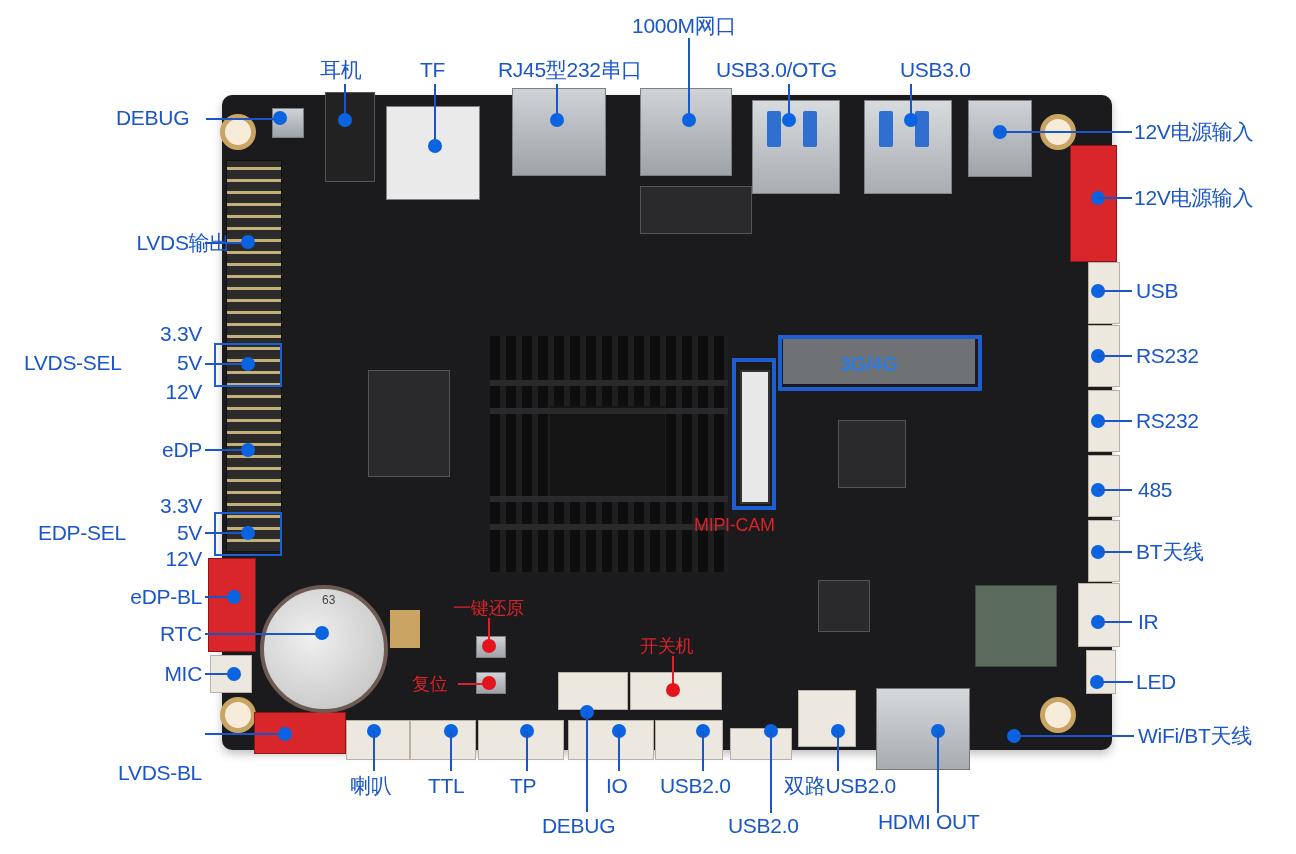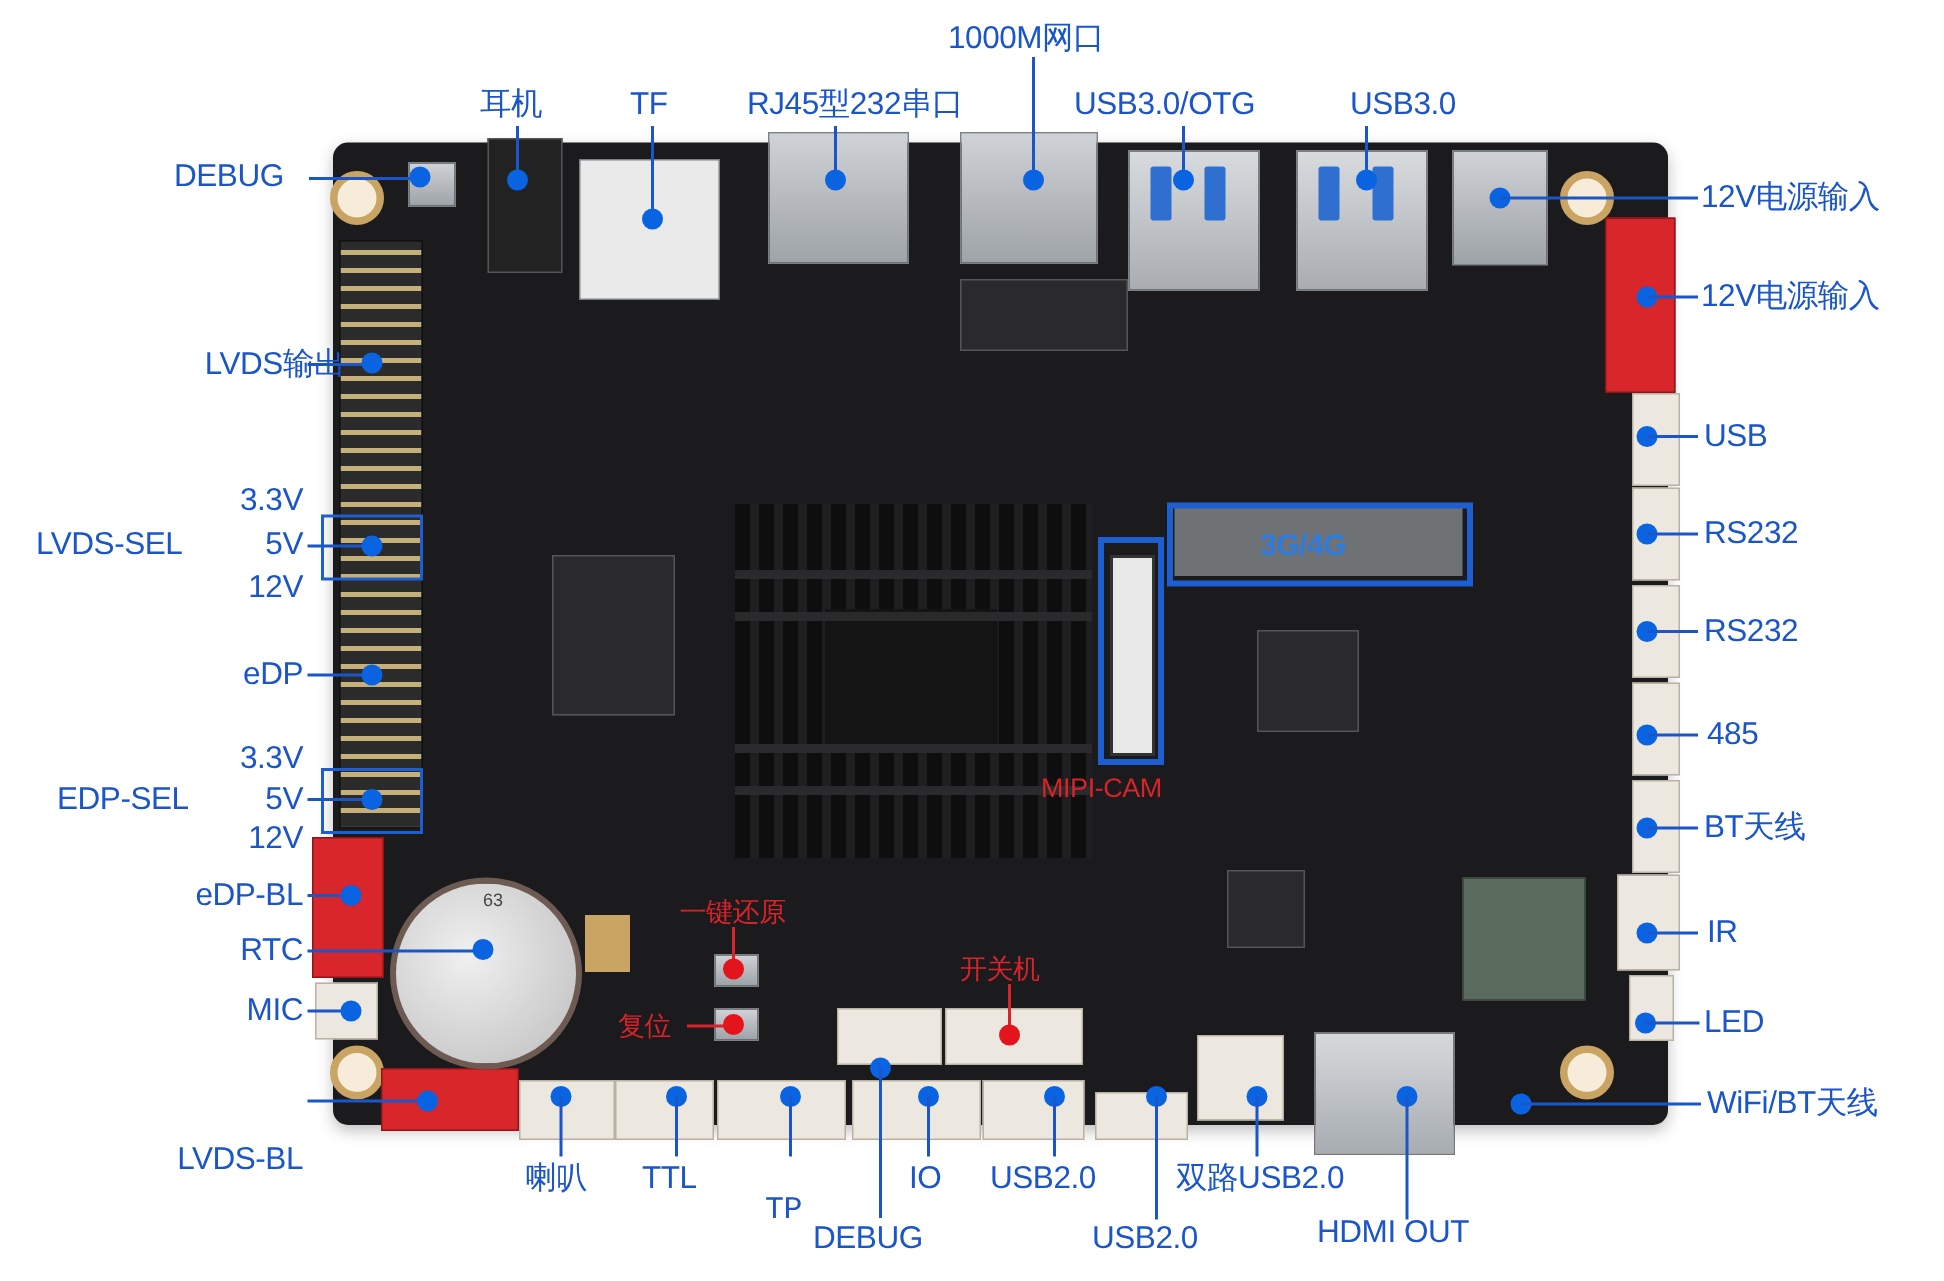--- a/index.html
+++ b/index.html
@@ -222,21 +222,21 @@
   <div class="dot" style="left:374px;top:731px;"></div>
   <div class="line" style="left:373px;top:731px;width:2px;height:40px;"></div>
   <div class="lbl" style="left:350px;top:774px;">喇叭</div>
 
   <div class="dot" style="left:451px;top:731px;"></div>
   <div class="line" style="left:450px;top:731px;width:2px;height:40px;"></div>
   <div class="lbl" style="left:428px;top:774px;">TTL</div>
 
   <div class="dot" style="left:527px;top:731px;"></div>
   <div class="line" style="left:526px;top:731px;width:2px;height:40px;"></div>
-  <div class="lbl" style="left:510px;top:796px;font-family:Liberation Mono, monospace;">TP</div>
+  <div class="lbl" style="left:510px;top:774px;">TP</div>
 
   <div class="dot" style="left:587px;top:712px;"></div>
   <div class="line" style="left:586px;top:712px;width:2px;height:100px;"></div>
   <div class="lbl" style="left:542px;top:814px;">DEBUG</div>
 
   <div class="dot" style="left:619px;top:731px;"></div>
   <div class="line" style="left:618px;top:731px;width:2px;height:40px;"></div>
   <div class="lbl" style="left:606px;top:774px;">IO</div>
 
   <div class="dot" style="left:703px;top:731px;"></div>

